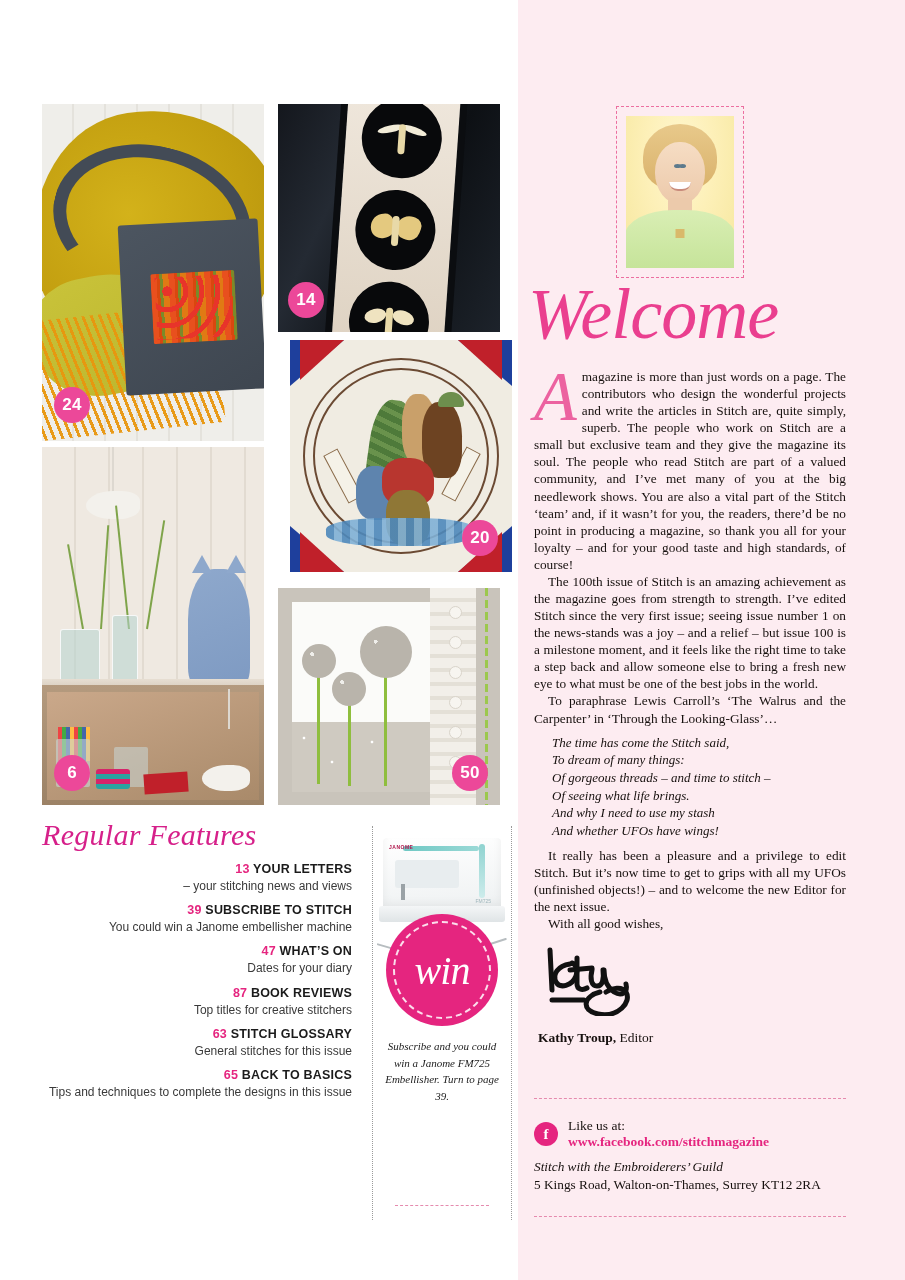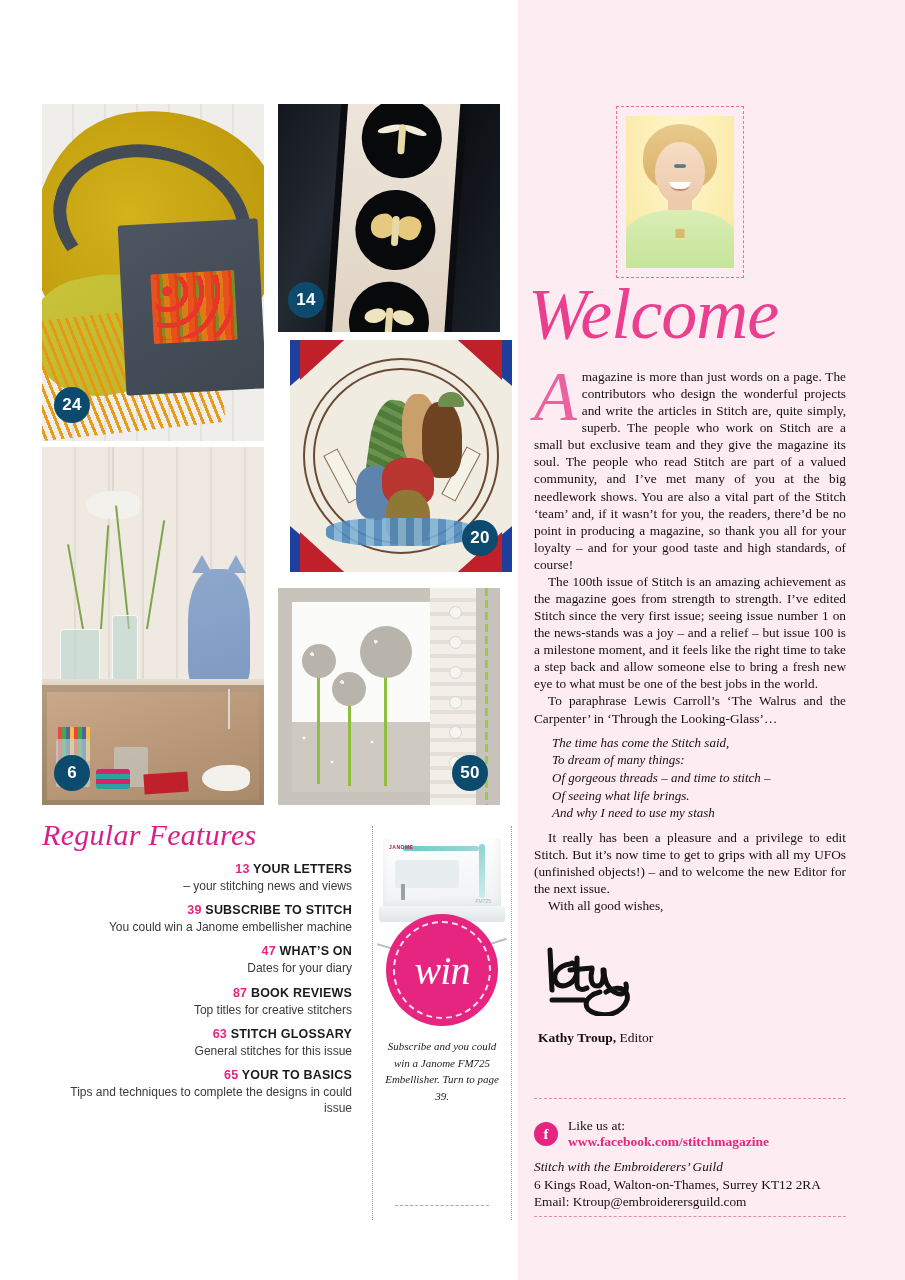--- a/index.html
+++ b/index.html
@@ -14,21 +14,21 @@
   
   .pink-panel {
     position: absolute; left: 518px; top: 0; width: 387px; height: 1280px;
     background: #fdecf1;
   }
 
   
   .photo { position: absolute; overflow: hidden; background:#ddd; }
   .badge {
     position: absolute; width: 36px; height: 36px; border-radius: 50%;
-    background: #0c4a6e; color:#fff; font-size: 17px; font-weight: 600;
+    background: #ec4899; color:#fff; font-size: 17px; font-weight: 600;
     display:flex; align-items:center; justify-content:center;
     font-family: "Liberation Sans", sans-serif; letter-spacing:.2px;
     z-index: 5;
   }
 
   
   .ph-bag { left:42px; top:104px; width:222px; height:337px; }
   .ph-bag .plank { position:absolute; inset:0; background:
       repeating-linear-gradient(90deg,#efeeea 0 30px,#e4e2dc 30px 32px); }
   .ph-bag .scarf { position:absolute; left:-10px; top:6px; width:250px; height:250px;
@@ -447,23 +447,23 @@
       <div class="feat-line1">
         <span class="pg">63</span>
         <span>STITCH GLOSSARY</span>
       </div>
       <div class="feat-line2">General stitches for this issue</div>
     </div>
 
     <div class="feat-item">
       <div class="feat-line1">
         <span class="pg">65</span>
-        <span>YOUR TO BASICS</span>
-      </div>
-      <div class="feat-line2">Tips and techniques to complete the designs in could issue</div>
+        <span>BACK TO BASICS</span>
+      </div>
+      <div class="feat-line2">Tips and techniques to complete the designs in this issue</div>
     </div>
   </div>
 
   <div class="promo">
     <div class="machine">
       <div class="mbody"></div>
       <div class="arm"></div>
       <div class="stripe"></div>
       <div class="vstripe"></div>
       <div class="needle"></div>
@@ -504,20 +504,21 @@
       <span class="dropcap">A</span><span>magazine is more than just words on a page. The contributors who design the wonderful projects and write the articles in Stitch are, quite simply, superb. The people who work on Stitch are a small but exclusive team and they give the magazine its soul. The people who read Stitch are part of a valued community, and I’ve met many of you at the big needlework shows. You are also a vital part of the Stitch ‘team’ and, if it wasn’t for you, the readers, there’d be no point in producing a magazine, so thank you all for your loyalty – and for your good taste and high standards, of course!</span>
     </p>
     <p>The 100th issue of Stitch is an amazing achievement as the magazine goes from strength to strength. I’ve edited Stitch since the very first issue; seeing issue number 1 on the news-stands was a joy – and a relief – but issue 100 is a milestone moment, and it feels like the right time to take a step back and allow someone else to bring a fresh new eye to what must be one of the best jobs in the world.</p>
     <p>To paraphrase Lewis Carroll’s ‘The Walrus and the Carpenter’ in ‘Through the Looking-Glass’…</p>
     <div class="poem">
       <div>The time has come the Stitch said,</div>
       <div>To dream of many things:</div>
       <div>Of gorgeous threads – and time to stitch –</div>
       <div>Of seeing what life brings.</div>
       <div>And why I need to use my stash</div>
+      <div>And whether UFOs have wings!</div>
     </div>
     <p>It really has been a pleasure and a privilege to edit Stitch. But it’s now time to get to grips with all my UFOs (unfinished objects!) – and to welcome the new Editor for the next issue.</p>
     <p>With all good wishes,</p>
   </div>
 
   <svg class="sign" viewBox="0 0 160 72">
     <g fill="none" stroke="#111" stroke-width="5" stroke-linecap="round" stroke-linejoin="round">
       <path d="M10 6 L12 46"></path>
       <path d="M30 20 C18 22 12 30 16 38 C20 45 32 42 36 32 C38 26 36 20 32 19"></path>
       <path d="M37 14 L37 40 C37 45 42 47 47 44"></path>
@@ -537,19 +538,18 @@
   <div class="rule-1"></div>
 
   <div class="fb">
     <div class="fb-icon">f</div>
     <div class="fb-l1">Like us at:</div>
     <div class="fb-l2">www.facebook.com/stitchmagazine</div>
   </div>
 
   <div class="addr">
     <div class="it">Stitch with the Embroiderers’ Guild</div>
-    <div>6 Kings Road, Walton-on-Thames, Surrey KT12 2RA</div>
-    <div>Email: Ktroup@embroiderersguild.com</div>
+    <div>5 Kings Road, Walton-on-Thames, Surrey KT12 2RA</div>
   </div>
 
   <div class="rule-2"></div>
 
 </div>
 
 </body></html>

